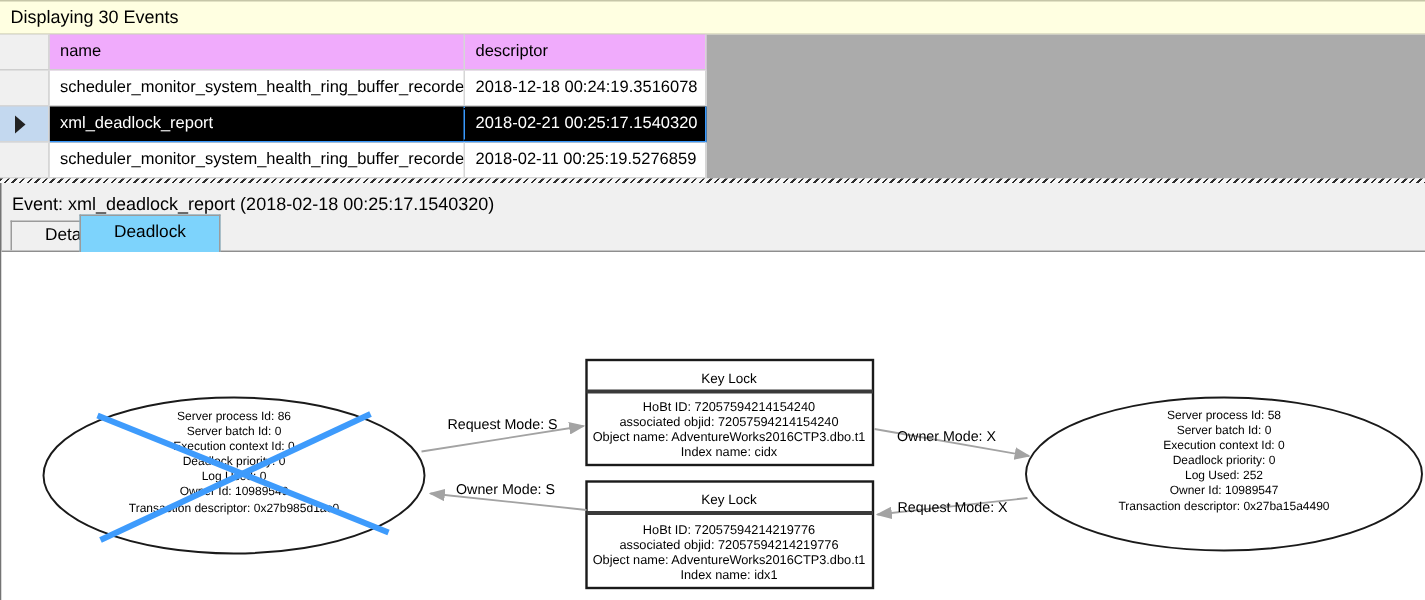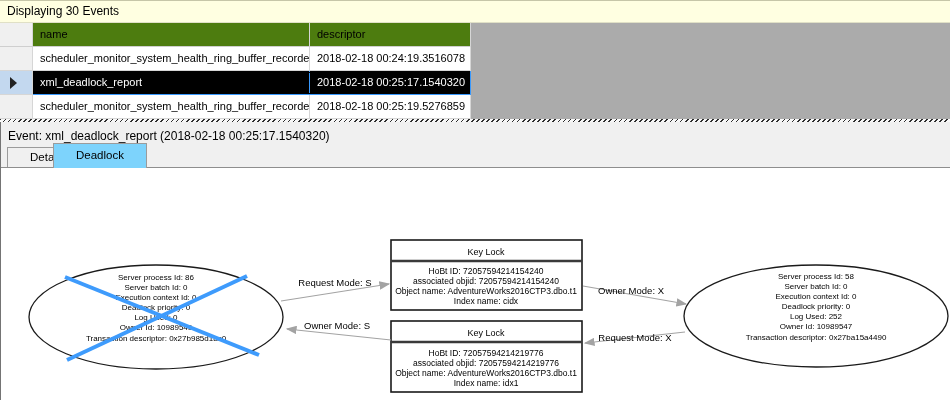--- a/index.html
+++ b/index.html
@@ -14,21 +14,21 @@
 
   
   .grid-region { position:absolute; left:0; top:23px; width:950px; height:96px; background:#ABABAB; }
   .grid-table { position:absolute; left:0; top:0; width:471px; }
   .g-row { position:absolute; left:0; width:471px; height:24px; display:flex; }
   .g-cell { height:100%; border-right:1px solid #D6D6D6; border-bottom:1px solid #D6D6D6;
     background:#fff; font-size:11px; line-height:22px; padding-left:7px; white-space:nowrap; overflow:hidden; }
   .gutter { width:33px; background:#F0F0F0; padding:0; position:relative; }
   .col-name { width:277px; }
   .col-ts { width:161px; }
-  .hdr .g-cell { background:#4d7c0f; border-bottom:1px solid #CFCFCF; }
+  .hdr .g-cell { background:#f0abfc; border-bottom:1px solid #CFCFCF; }
   .hdr .gutter { background:#F0F0F0; }
   .sel .col-name, .sel .col-ts { background:#000000; color:#fff; border-right-color:#3999FD; border-bottom-color:#3999FD; }
   .sel .gutter { background:#C3D8EF; }
   .sel-focus { position:absolute; left:33px; top:0; width:438px; height:24px;
     outline:1px dotted #000; outline-offset:-2px; pointer-events:none; }
   .row-arrow { position:absolute; left:10px; top:6px; width:0; height:0;
     border-left:7px solid #222; border-top:6px solid transparent; border-bottom:6px solid transparent; }
 
   
   .sawtooth { position:absolute; left:0; top:119px; width:950px; height:3px;
@@ -68,36 +68,36 @@
 
       <div class="g-row hdr" style="top:0">
         <div class="g-cell gutter"></div>
         <div class="g-cell col-name">name</div>
         <div class="g-cell col-ts">descriptor</div>
       </div>
 
       <div class="g-row" style="top:24px">
         <div class="g-cell gutter"></div>
         <div class="g-cell col-name">scheduler_monitor_system_health_ring_buffer_recorded</div>
-        <div class="g-cell col-ts">2018-02-18 00:24:19.3516078</div>
+        <div class="g-cell col-ts">2018-12-18 00:24:19.3516078</div>
       </div>
 
       <div class="g-row sel" style="top:48px">
         <div class="g-cell gutter">
           <span class="row-arrow"></span>
         </div>
         <div class="g-cell col-name">xml_deadlock_report</div>
-        <div class="g-cell col-ts">2018-02-18 00:25:17.1540320</div>
+        <div class="g-cell col-ts">2018-02-21 00:25:17.1540320</div>
         <div class="sel-focus"></div>
       </div>
 
       <div class="g-row" style="top:72px">
         <div class="g-cell gutter"></div>
         <div class="g-cell col-name">scheduler_monitor_system_health_ring_buffer_recorded</div>
-        <div class="g-cell col-ts">2018-02-18 00:25:19.5276859</div>
+        <div class="g-cell col-ts">2018-02-11 00:25:19.5276859</div>
       </div>
 
     </div>
   </div>
 
   <div class="sawtooth"></div>
 
   <div class="lower-pane">
     <div class="event-line">Event: xml_deadlock_report (2018-02-18 00:25:17.1540320)</div>
 

